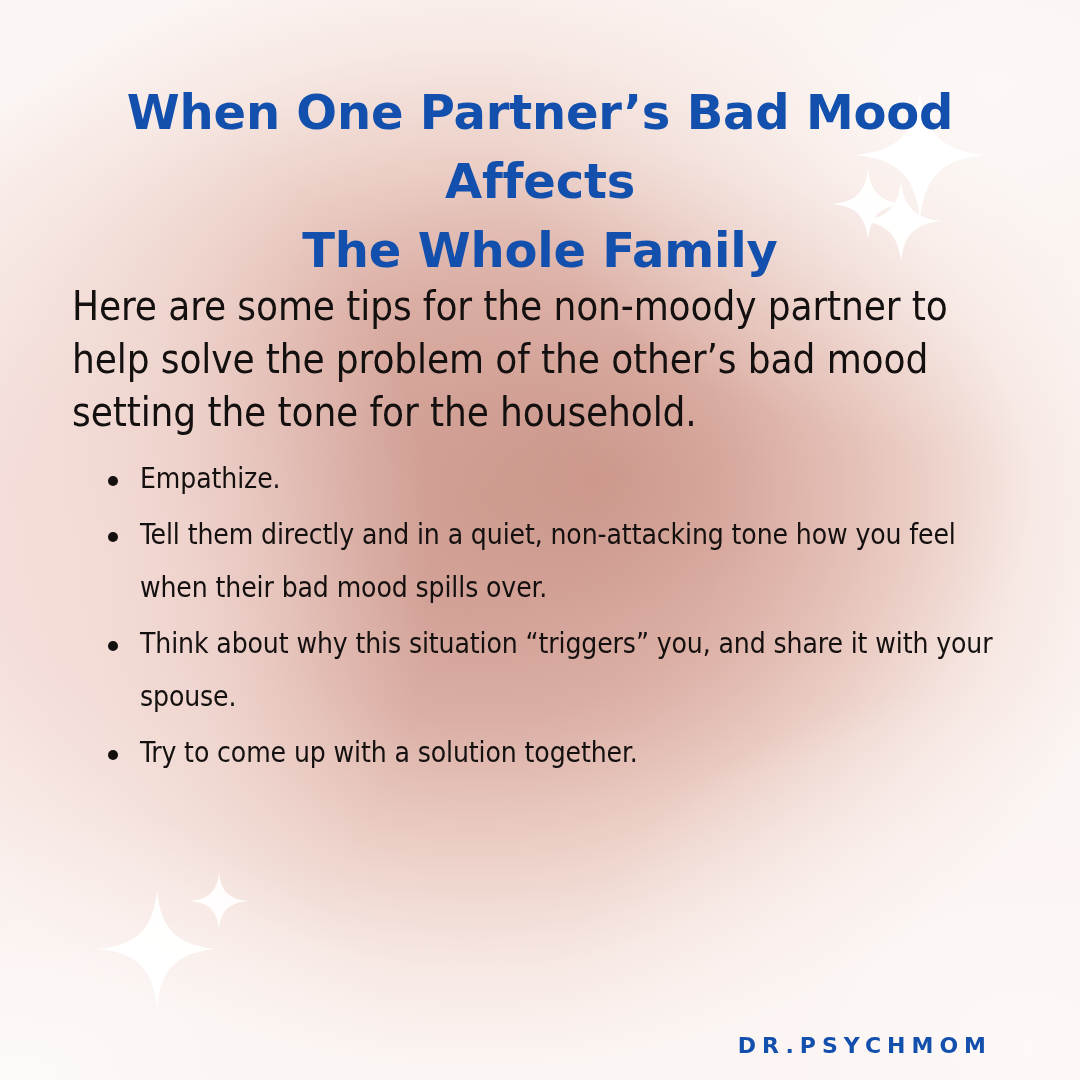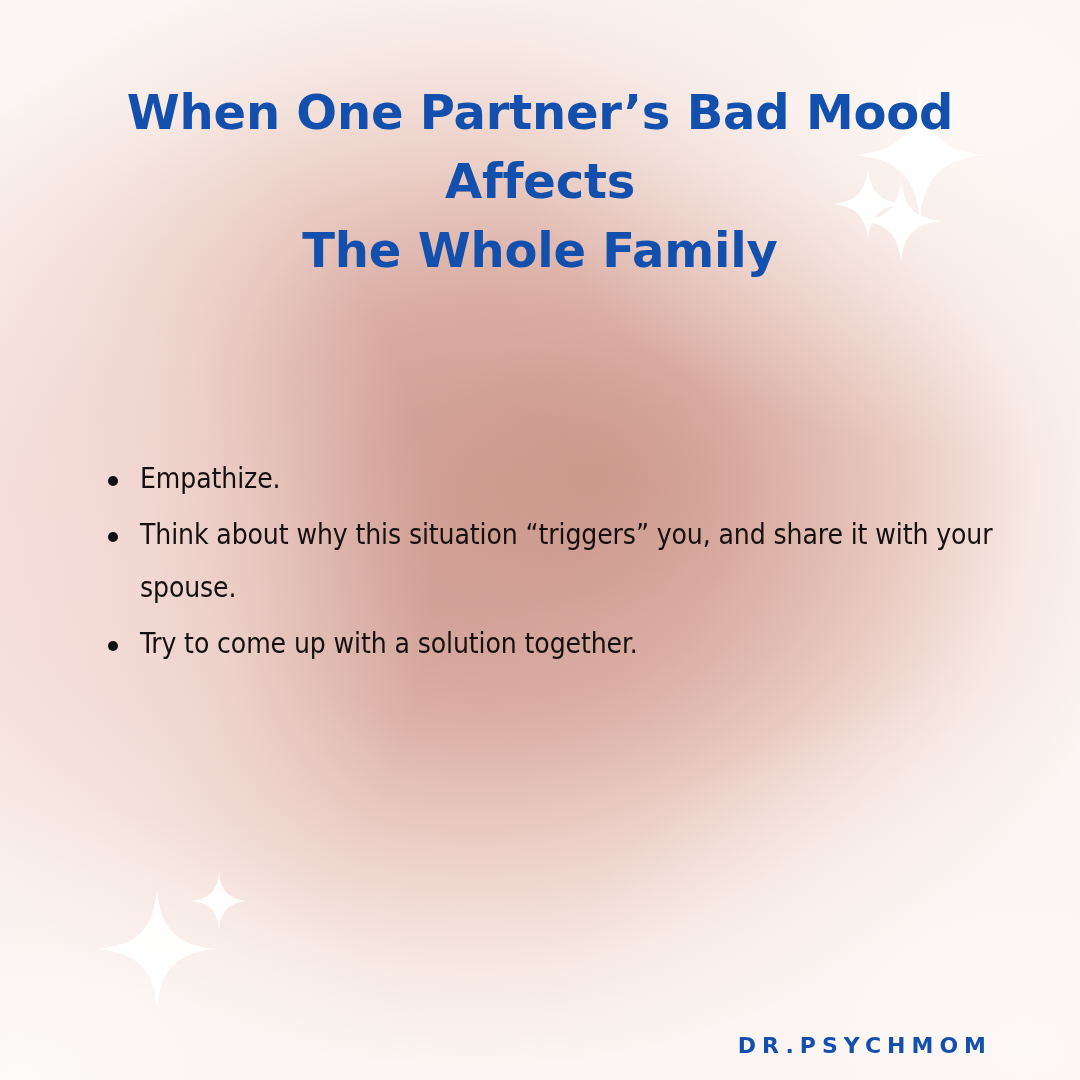--- a/index.html
+++ b/index.html
@@ -216,26 +216,30 @@
     <svg width="58" height="58" viewBox="0 0 100 100" aria-hidden="true">
       <path d="M50 0 C53 33 67 47 100 50 C67 53 53 67 50 100 C47 67 33 53 0 50 C33 47 47 33 50 0 Z" fill="#ffffff" fill-opacity="0.9"></path>
     </svg>
   </div>
 
   <div class="content">
 
     <h1 class="title">When One Partner’s Bad Mood Affects
 The Whole Family</h1>
 
+    <p class="intro">Here are some tips for the non-moody partner to help solve the problem of the other’s bad mood setting the tone for the household.</p>
 
     <ul class="tips-list">
       <li>
         <span class="bullet-text">Empathize.</span>
       </li>
       <li>
+        <span class="bullet-text">Tell them directly and in a quiet, non-attacking tone how you feel when their bad mood spills over.</span>
+      </li>
+      <li>
         <span class="bullet-text">Think about why this situation “triggers” you, and share it with your spouse.</span>
       </li>
       <li>
         <span class="bullet-text">Try to come up with a solution together.</span>
       </li>
     </ul>
 
     <div class="footer-brand">DR.PSYCHMOM</div>
 
   </div>

